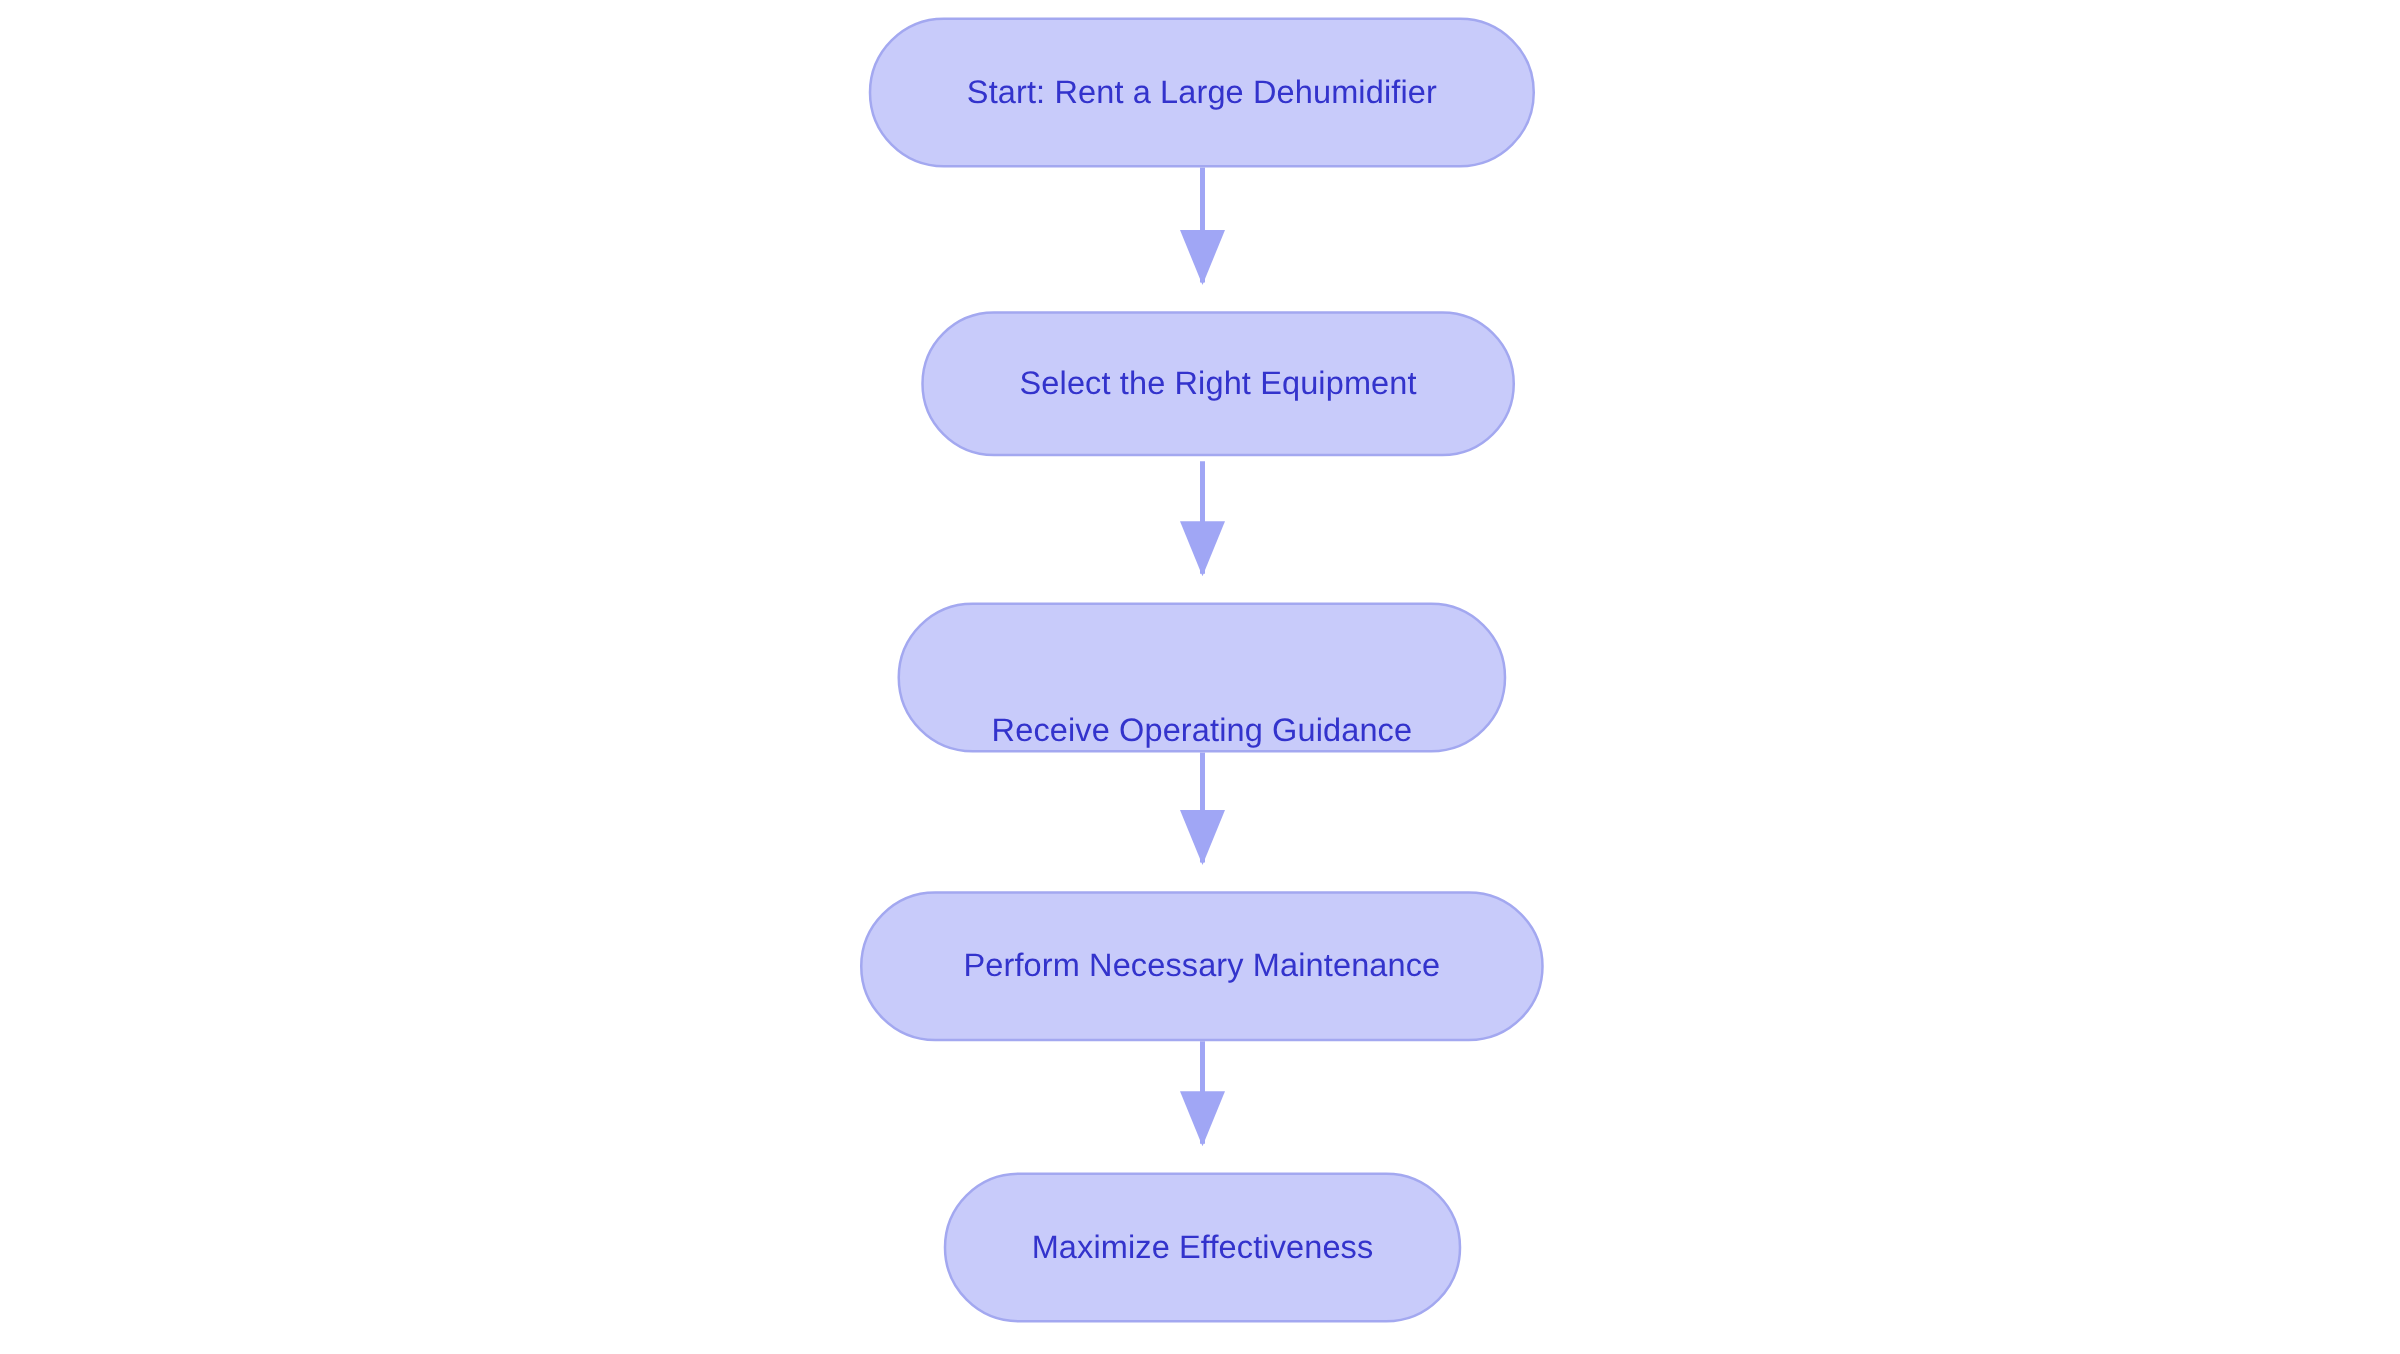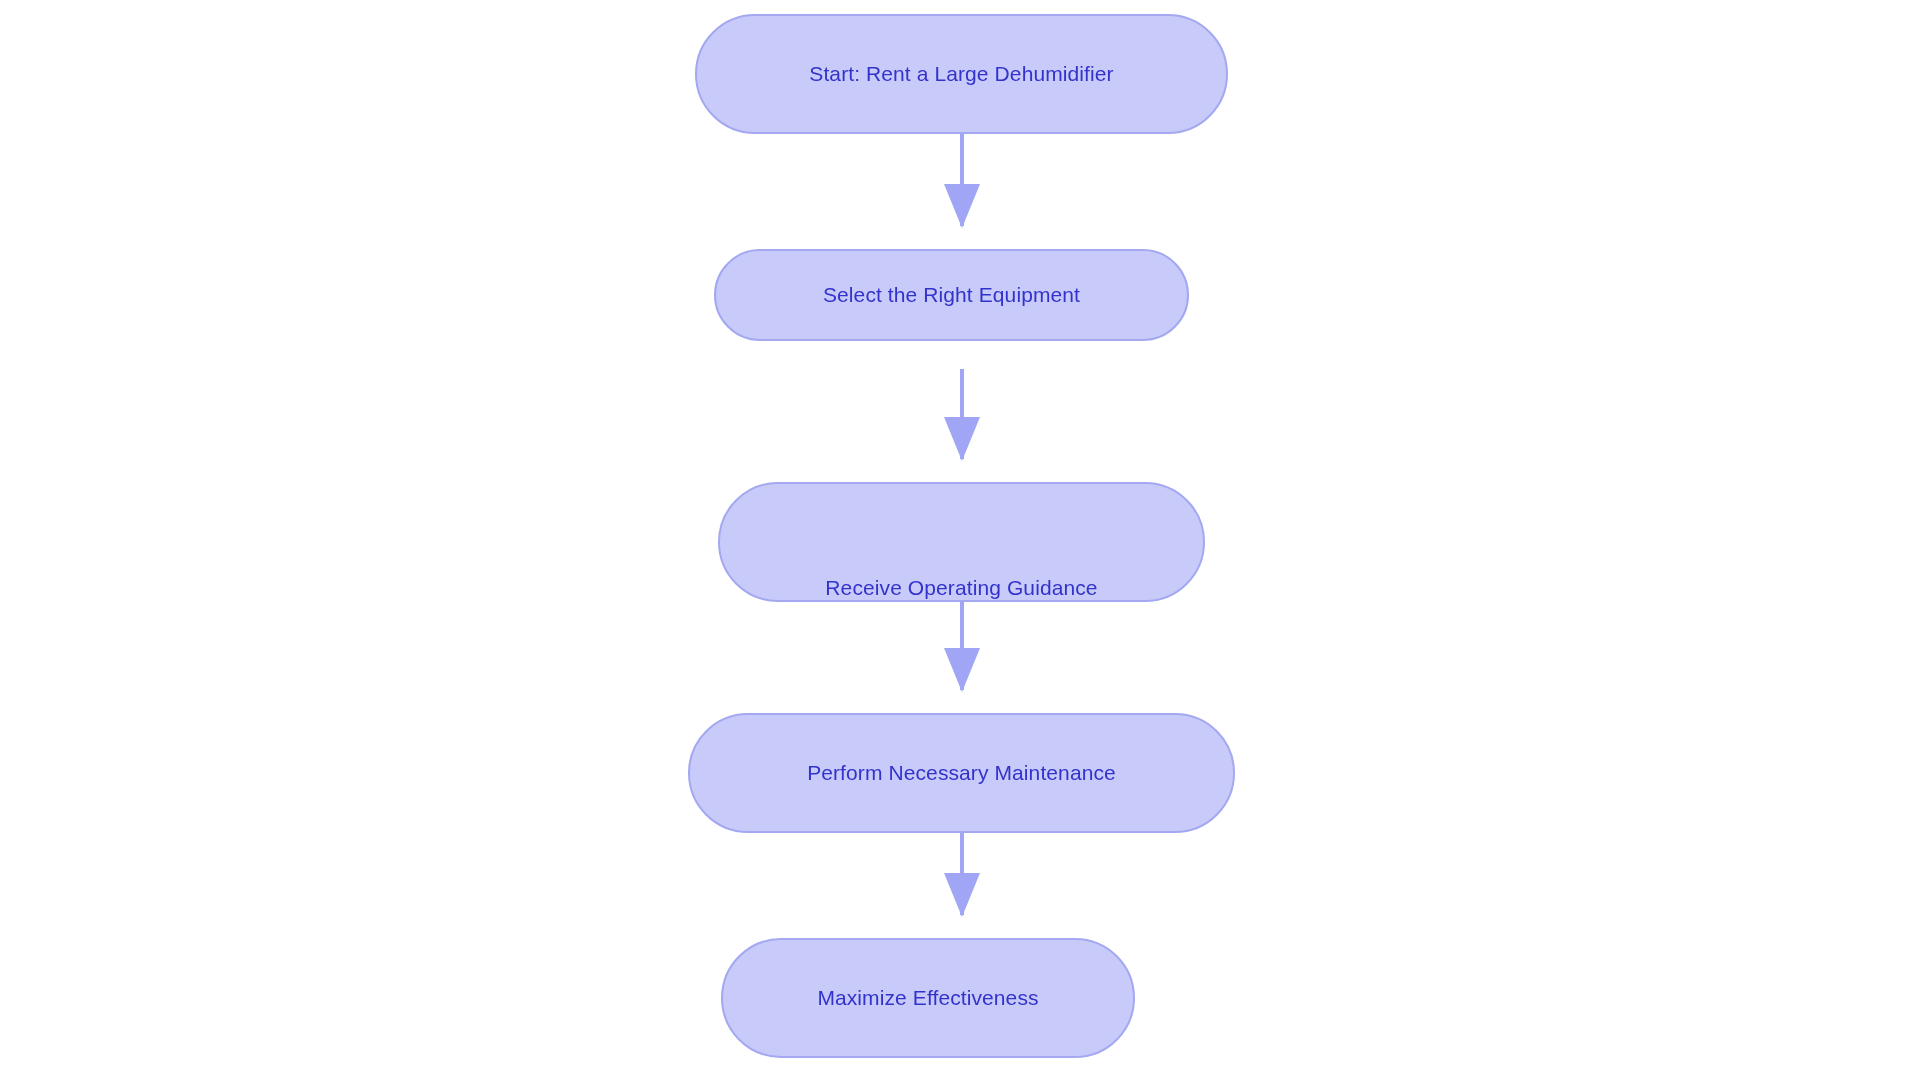--- a/index.html
+++ b/index.html
@@ -50,21 +50,21 @@
     justify-content: center;
     background: #c8cbfa;
     border: 2px solid #a3a8f0;
     border-radius: 999px;
     text-align: center;
   }
 
   .flow-node-label {
     color: #3333cc;
     font-family: "Liberation Sans", sans-serif;
-    font-size: 21px;
+    font-size: 26px;
     font-weight: 400;
     line-height: 1.2;
     letter-spacing: 0.1px;
     white-space: nowrap;
     padding: 0 34px;
   }
 </style>
 </head>
 <body>
 
@@ -85,30 +85,30 @@
 
     <line x1="962" y1="833" x2="962" y2="915" stroke="#a0a6f5" stroke-width="4" marker-end="url(#arrowhead)"></line>
   </svg>
 
   <div id="node-layer">
 
     <div class="flow-node" style="left:695px; top:14px; width:533px; height:120px;">
       <span class="flow-node-label">Start: Rent a Large Dehumidifier</span>
     </div>
 
-    <div class="flow-node" style="left:714px; top:249px; width:475px; height:92px;">
+    <div class="flow-node" style="left:737px; top:249px; width:475px; height:116px;">
       <span class="flow-node-label">Select the Right Equipment</span>
     </div>
 
     <div class="flow-node" style="left:718px; top:482px; width:487px; height:120px;align-items:flex-end;">
       <span class="flow-node-label">Receive Operating Guidance</span>
     </div>
 
     <div class="flow-node" style="left:688px; top:713px; width:547px; height:120px;">
       <span class="flow-node-label">Perform Necessary Maintenance</span>
     </div>
 
-    <div class="flow-node" style="left:721px; top:938px; width:414px; height:120px;">
+    <div class="flow-node" style="left:755px; top:938px; width:414px; height:120px;">
       <span class="flow-node-label">Maximize Effectiveness</span>
     </div>
 
   </div>
 </div>
 
 </body></html>

